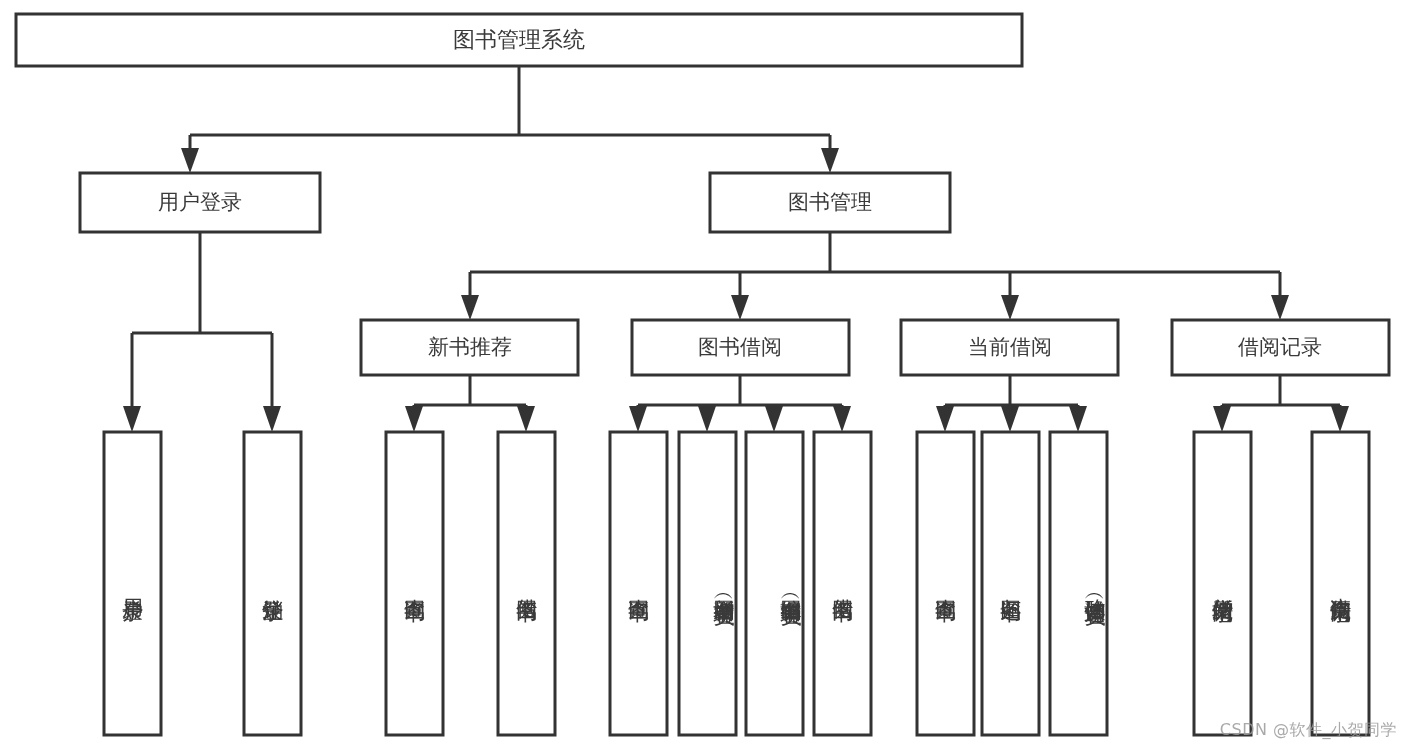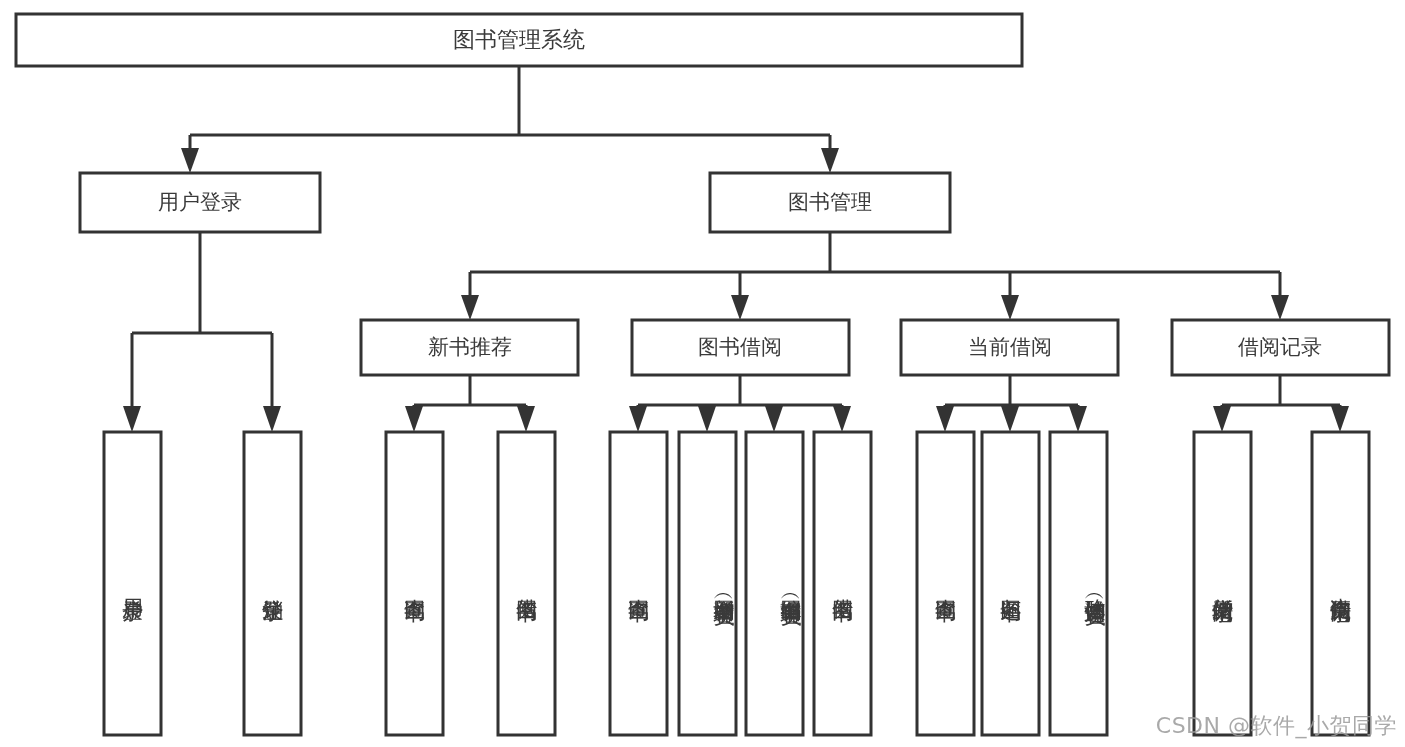--- a/index.html
+++ b/index.html
@@ -64,21 +64,21 @@
     letter-spacing: 1px;
     white-space: nowrap;
     pointer-events: none;
     text-align: center;
   }
   .watermark {
     position: absolute;
     right: 8px;
     bottom: 6px;
     font-family: "DejaVu Sans", "Liberation Sans", sans-serif;
-    font-size: 22px;
+    font-size: 16px;
     color: #9b9b9b;
     letter-spacing: 0.5px;
     white-space: nowrap;
     opacity: 0.85;
   }
 </style>
 </head>
 <body>
 
 <div id="diagram-root">

